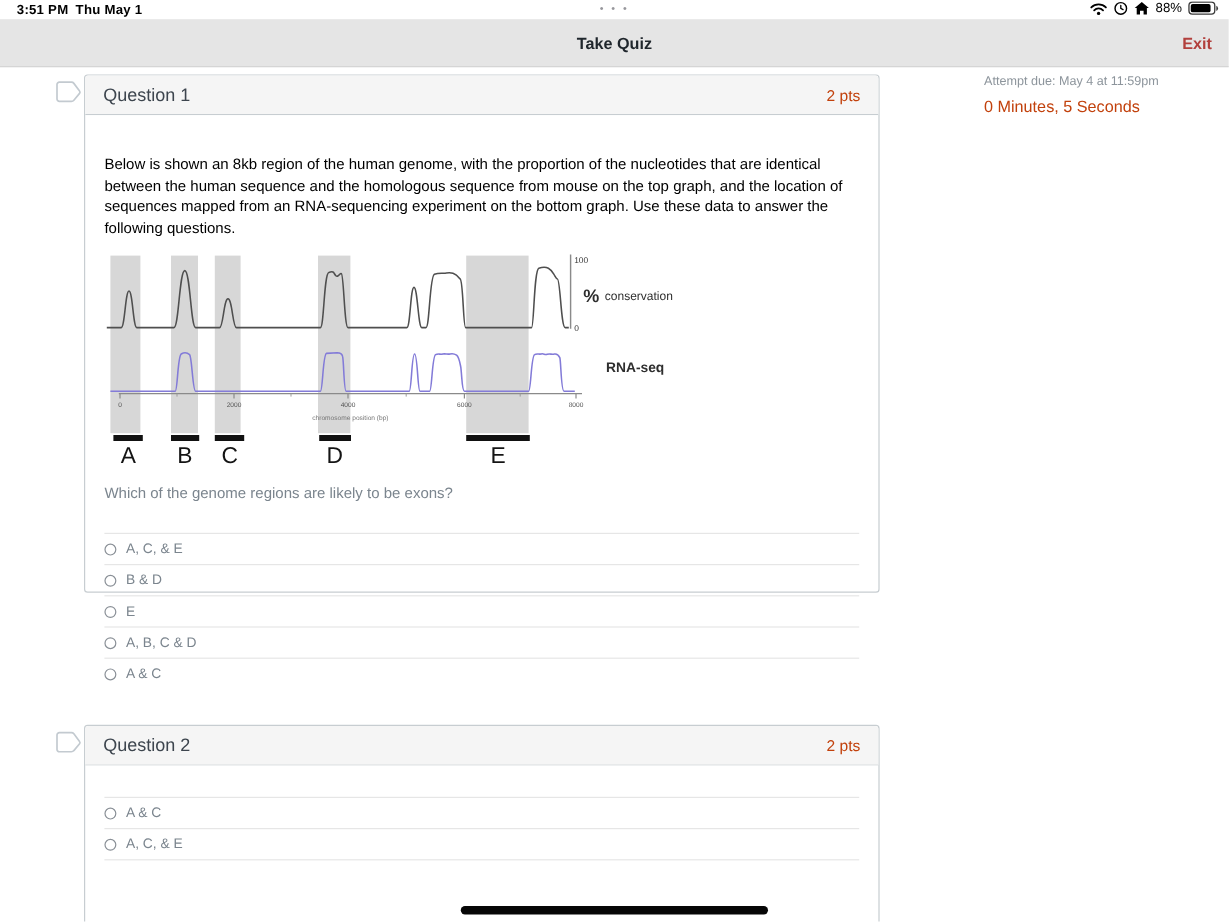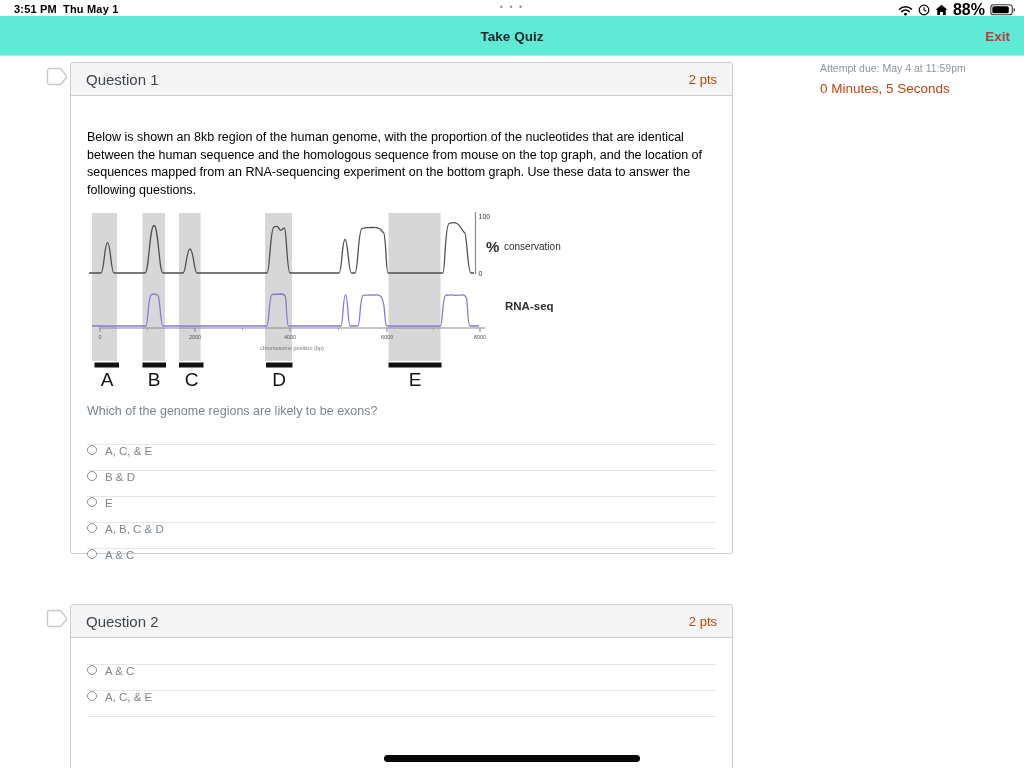--- a/index.html
+++ b/index.html
@@ -6,52 +6,52 @@
   html,body { width:1024px; height:768px; background:#fff; overflow:hidden;
               font-family:"Liberation Sans", sans-serif; position:relative; }
 
   
   .statusbar { position:absolute; top:0; left:0; width:1024px; height:16px; }
   .sb-left { position:absolute; left:14px; top:3px; font-size:11px; font-weight:bold; color:#000; letter-spacing:.2px; }
   .sb-left span { margin-right:6px; }
   .sb-dots { position:absolute; left:0; right:0; top:2px; text-align:center; font-size:9px; color:#97979c; letter-spacing:2px; }
   .sb-right { position:absolute; right:8px; top:1px; display:flex; align-items:center; gap:5px; }
   .sb-right svg { display:block; }
-  .sb-batt-text { font-size:16px; font-weight:bold; color:#000; }
-
-  
-  .navbar { position:absolute; top:16px; left:0; width:1024px; height:40px; border-bottom:1px solid #d5d5d5; background:#5eead4; }
+  .sb-batt-text { font-size:11px; font-weight:normal; color:#000; }
+
+  
+  .navbar { position:absolute; top:16px; left:0; width:1024px; height:40px; border-bottom:1px solid #d5d5d5; background:#e5e5e5; }
   .nav-title { position:absolute; left:0; right:0; top:13px; text-align:center; font-size:13.5px; font-weight:bold; color:#1f262c; }
   .nav-exit { position:absolute; right:14px; top:13px; font-size:13.5px; font-weight:bold; color:#b2403d; cursor:pointer; }
 
   
   .timerbox { position:absolute; left:820px; top:57px; width:200px; }
   .timer-row1 { display:flex; align-items:center; }
   .timer-label { font-size:13px; color:#69727b; }
   .hide-time-btn { margin-left:10px; background:#ededed; color:#6e767e; font-size:10.5px;
                    padding:3px 8px; border-radius:2px; border:none; font-family:inherit; cursor:pointer; }
   .attempt-due { margin-top:5px; font-size:10.5px; color:#8d959c; }
   .elapsed { margin-top:7px; font-size:13.5px; color:#c2410c; }
 
   
   .card { position:absolute; left:70px; width:663px; background:#fff;
           border:1px solid #c7cdd1; border-radius:3px; }
-  .card-q1 { top:62px; height:492px; }
+  .card-q1 { top:62px; height:432px; }
   .card-q2 { top:604px; height:230px; }
   .card-header { height:33px; background:#f5f5f5; border-bottom:1px solid #c7cdd1;
                  display:flex; align-items:center; justify-content:space-between; padding:0 15px;
                  border-radius:3px 3px 0 0; }
   .card-title { font-size:15px; color:#3d454e; }
   .card-pts { font-size:13px; color:#c2410c; }
   .q-body-text { margin:33px 16px 0 16px; font-size:12.5px; line-height:17.5px; color:#000000; }
   .q-figure { margin:12px 0 0 16px; display:block; }
   .q-prompt { margin:15px 16px 0 16px; font-size:12.5px; color:#7b858e; }
   .q2-prompt { margin-top:33px; }
   .options { margin:26px 16px 0 16px; border-top:1px solid #e6e6e6; }
-  .option { display:flex; align-items:flex-start; height:26px; border-bottom:1px solid #e6e6e6; cursor:pointer; }
+  .option { display:flex; align-items:center; height:26px; border-bottom:1px solid #e6e6e6; cursor:pointer; }
   .option.no-line { border-bottom:none; }
   .radio { width:10px; height:10px; border:1.5px solid #8a9097; border-radius:50%; background:#fff; margin-right:8px; flex:none; }
   .opt-label { font-size:11.5px; color:#7b858e; }
 
   
   .flag { position:absolute; left:46px; width:22px; height:20px; cursor:pointer; }
   .flag-q1 { top:67px; } .flag-q2 { top:609px; }
 
   
   .home-indicator { position:absolute; left:384px; top:755px; width:256px; height:7px;

